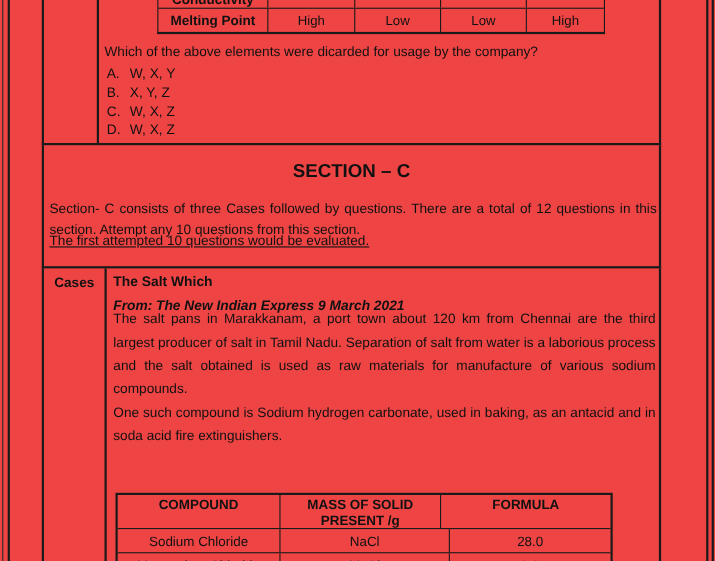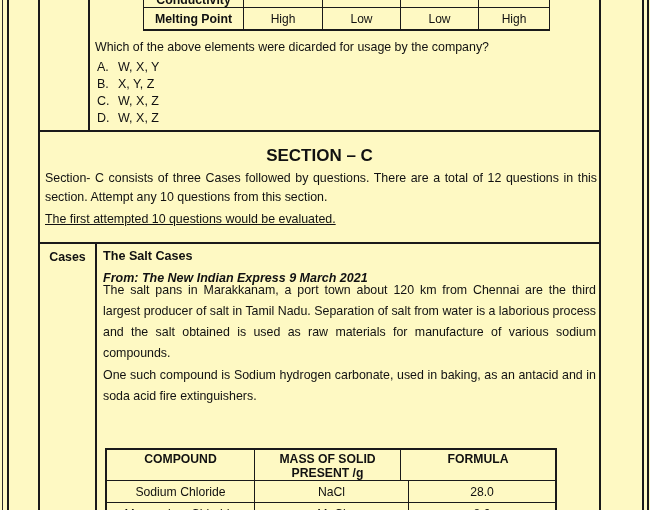--- a/index.html
+++ b/index.html
@@ -1,20 +1,20 @@
 <!DOCTYPE html>
 <html><head>
 <meta charset="utf-8">
 <style>
   * { margin:0; padding:0; box-sizing:border-box; }
   html,body { background:#e8e8e8; }
   .page {
     position:relative;
     width:650px; height:510px;
-    background:#fef9c3;
+    background:#ef4444;
     overflow:hidden;
     font-family:"Liberation Sans", sans-serif;
     color:#111111;
   }
   .abs { position:absolute; }
 
   
   .edge { position:absolute; top:0; height:510px; background:#2a2a2a; }
   .edge-l1 { left:2px; width:1px; }
   .edge-l2 { left:7px; width:2px; background:#1a1a1a; }
@@ -59,21 +59,21 @@
 
   .question { left:95px; top:40px; width:505px; font-size:12.4px; }
 
   .options { left:97px; top:58px; }
   .opt { display:flex; height:17px; align-items:center; font-size:12.5px; }
   .opt-letter { width:21px; }
 
   
   .section-title { left:40px; top:146px; width:559px; text-align:center;
     font-weight:bold; font-size:17px; }
-  .section-intro { left:45px; top:169px; width:552px;
+  .section-intro { left:45px; top:181px; width:552px;
     font-size:12.4px; line-height:19px; text-align:justify; }
   .section-note { left:45px; top:212px; font-size:12.4px; text-decoration:underline; }
 
   
   .case-label { left:40px; top:250px; width:55px; text-align:center;
     font-weight:bold; font-size:12.4px; }
   .case-title { left:103px; top:249px; font-weight:bold; font-size:12.6px; }
   .case-source { left:103px; top:271px; font-weight:bold; font-style:italic; font-size:12.5px; }
   .case-para { left:103px; width:493px; font-size:12.4px; line-height:21px; text-align:justify; }
   .p1 { top:280px; }
@@ -152,21 +152,21 @@
 
   <div class="abs block-section"></div>
   <div class="abs section-title">SECTION – C</div>
   <div class="abs section-intro">Section- C consists of three Cases followed by questions. There are a total of 12 questions in this section. Attempt any 10 questions from this section.</div>
   <div class="abs section-note">The first attempted 10 questions would be evaluated.</div>
 
   <div class="abs block-case"></div>
   <div class="abs divider-case"></div>
 
   <div class="abs case-label">Cases</div>
-  <div class="abs case-title">The Salt Cases</div>
+  <div class="abs case-title">The Salt Which</div>
   <div class="abs case-source">From: The New Indian Express 9 March 2021</div>
   <div class="abs case-para p1">The salt pans in Marakkanam, a port town about 120 km from Chennai are the third largest producer of salt in Tamil Nadu. Separation of salt from water is a laborious process and the salt obtained is used as raw materials for manufacture of various sodium compounds.</div>
   <div class="abs case-para p2">One such compound is Sodium hydrogen carbonate, used in baking, as an antacid and in soda acid fire extinguishers.</div>
 
   <div class="abs ctable">
     <div class="ctr ctr-head">
       <div class="ctc k0">COMPOUND</div>
       <div class="ctc k2">MASS OF SOLID
 PRESENT /g</div>
       <div class="ctc k1">FORMULA</div>

